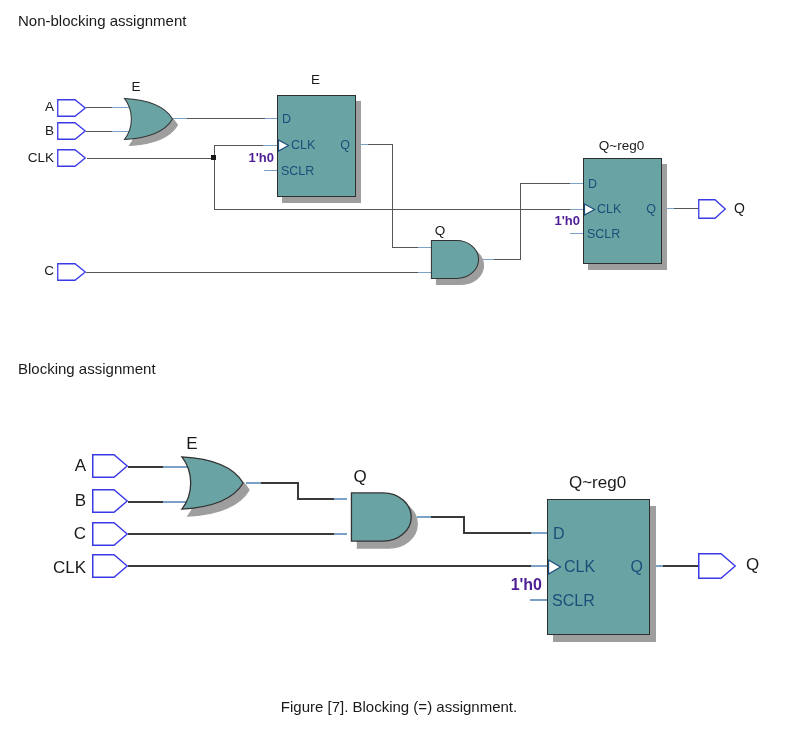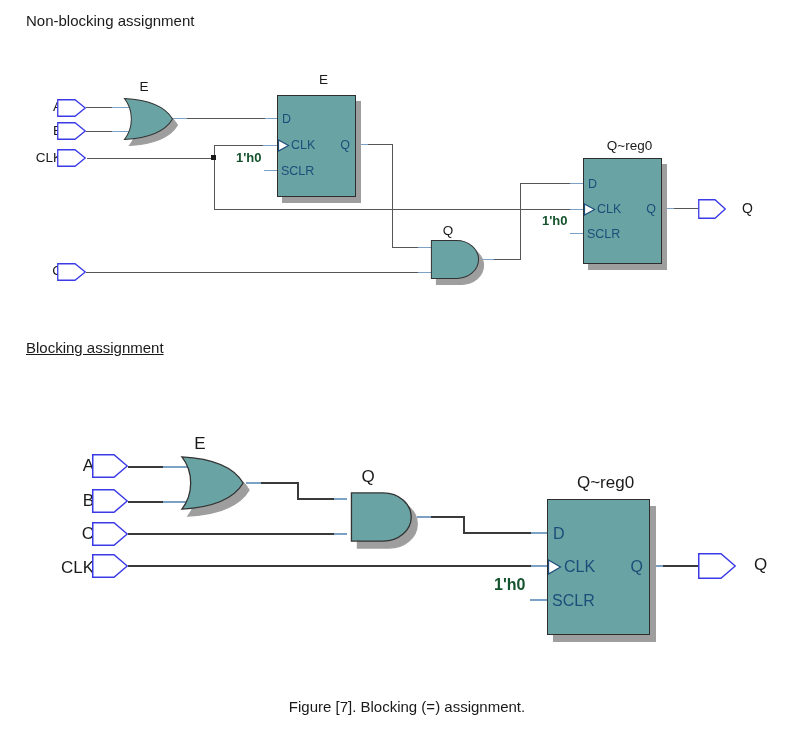--- a/index.html
+++ b/index.html
@@ -1,18 +1,18 @@
 <!DOCTYPE html>
 <html><head>
 <meta charset="utf-8">
 <style>
   html,body{margin:0;padding:0;background:#fff;}
   #page{position:relative;width:798px;height:735px;background:#ffffff;overflow:hidden;
         font-family:"Liberation Sans",sans-serif;color:#1a1a1a;}
-  .txt{position:absolute;line-height:1.1;white-space:nowrap;margin-left:8px;}
+  .txt{position:absolute;line-height:1.1;white-space:nowrap;}
   .heading{font-size:15px;}
   .caption{font-size:15px;text-align:center;width:798px;left:0;}
   .plabel{font-size:13.5px;text-align:right;}
   .plabel2{font-size:17px;text-align:right;}
   .glabel{font-size:13.5px;text-align:center;}
   .glabel2{font-size:17px;text-align:center;}
   .fftitle{font-size:13.5px;text-align:center;}
   .fftitle2{font-size:17px;text-align:center;}
   .outlabel{font-size:14px;}
   .outlabel2{font-size:17px;}
@@ -22,21 +22,21 @@
   .w.b{background:#7BA2C6;}
   .w2{position:absolute;background:#3a3a3a;height:1.5px;}
   .w2.v{width:1.5px;}
   .w2.b{background:#7BA2C6;}
   .dot{position:absolute;width:5px;height:5px;background:#1a1a1a;}
   
   .ff{position:absolute;background:#6AA3A4;border:1px solid #2e2e2e;box-shadow:5px 6px 0 #9e9e9e;}
   .ff2s{box-shadow:6px 7px 0 #9e9e9e;}
   .port{position:absolute;line-height:1;color:#1C4E7A;font-size:12.5px;white-space:nowrap;}
   .port.big{font-size:16px;}
-  .const{position:absolute;line-height:1;color:#14532d;font-weight:600;font-size:13px;text-align:left;white-space:nowrap;}
+  .const{position:absolute;line-height:1;color:#4c1d95;font-weight:600;font-size:13px;text-align:right;white-space:nowrap;}
   .const.big{font-size:16px;}
   .gate{position:absolute;filter:drop-shadow(5px 6px 0 #9e9e9e);}
   .gate2{position:absolute;filter:drop-shadow(6px 7px 0 #9e9e9e);}
   .pin{position:absolute;}
   .clktri{position:absolute;}
   svg{display:block;}
 </style>
 </head>
 <body>
 
@@ -127,21 +127,21 @@
     <div class="port" style="right:5px;top:44px;">Q</div>
   </div>
   <div class="const" style="left:542px;top:214px;width:38px;">1'h0</div>
 
   <svg class="pin" style="left:698px;top:199px;" width="28" height="20">
       <polygon points="0.75,0.75 17,0.75 27.25,10 17,19.25 0.75,19.25" fill="#ffffff" stroke="#3A3AE6" stroke-width="1.3"></polygon>
     </svg>
   <div class="txt outlabel" style="left:734px;top:201px;">Q</div>
 
 
-  <div class="txt heading" style="left:18px;top:340px;text-decoration:underline;">Blocking assignment</div>
+  <div class="txt heading" style="left:18px;top:361px;">Blocking assignment</div>
 
   <div class="txt plabel2" style="left:50px;top:457px;width:36px;">A</div>
   <div class="txt plabel2" style="left:50px;top:492px;width:36px;">B</div>
   <div class="txt plabel2" style="left:50px;top:525px;width:36px;">C</div>
   <div class="txt plabel2" style="left:30px;top:559px;width:56px;">CLK</div>
 
   <svg class="pin" style="left:92px;top:454px;" width="36" height="24">
       <polygon points="0.75,0.75 22,0.75 35.25,12 22,23.25 0.75,23.25" fill="#ffffff" stroke="#3A3AE6" stroke-width="1.5"></polygon>
     </svg>
   <svg class="pin" style="left:92px;top:489px;" width="36" height="24">

